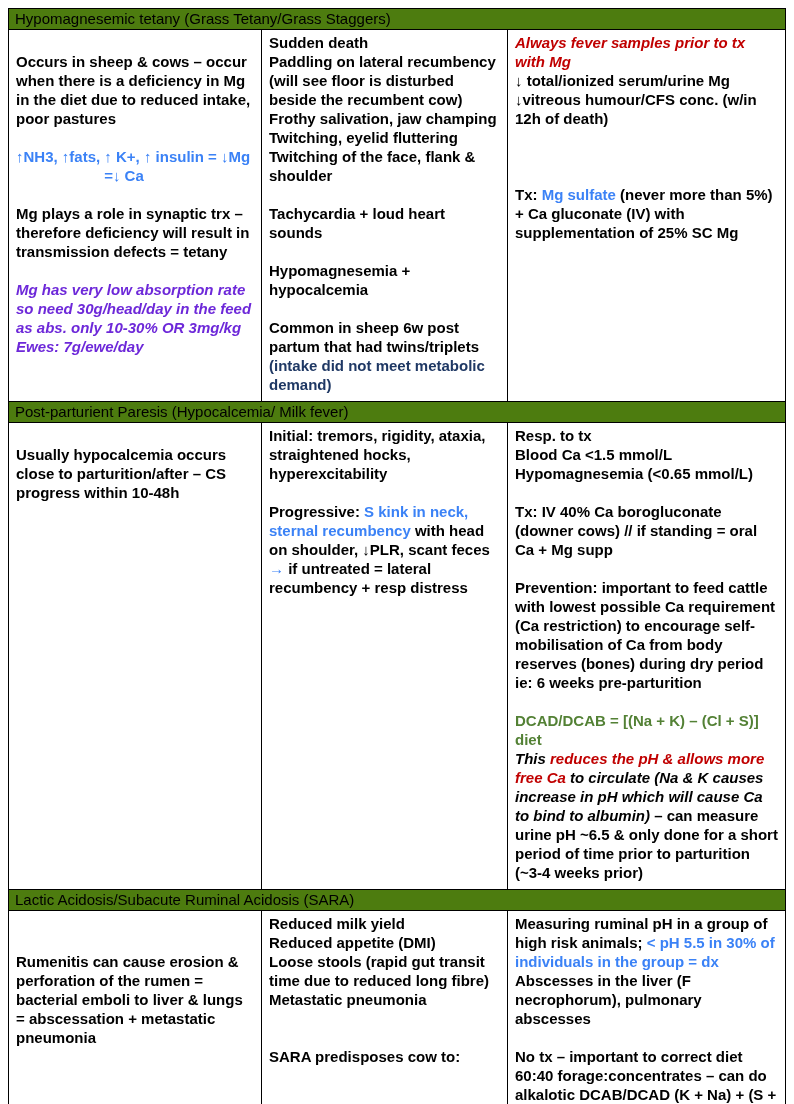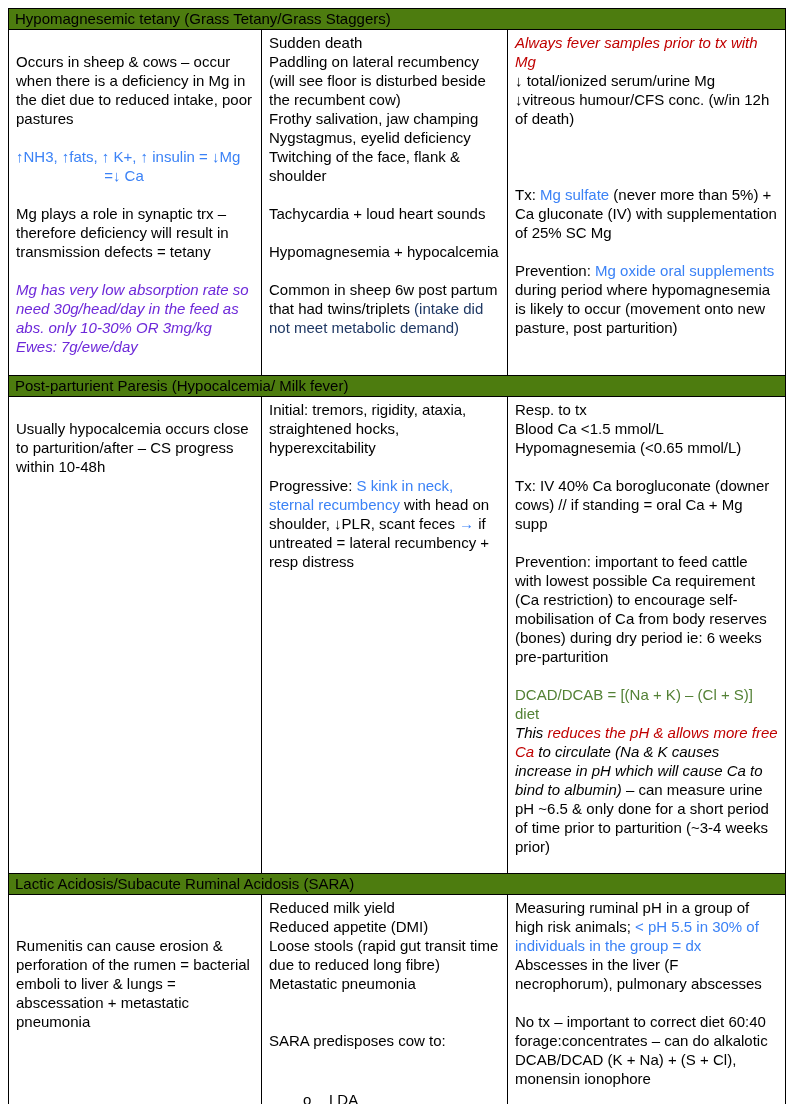--- a/index.html
+++ b/index.html
@@ -11,21 +11,21 @@
   }
   .doc { border: 1px solid #000; width: 778px; box-sizing: border-box; }
   .section { border-bottom: 1px solid #000; }
   .section:last-child { border-bottom: none; }
   .sec-header {
     background: #4d7c0f; border-bottom: 1px solid #000;
     padding: 0 6px; height: 20px; line-height: 20px;
     overflow: hidden; white-space: nowrap;
   }
   .sec-body { display: grid; grid-template-columns: 253px 246px 277px; }
-  .cell { border-right: 1px solid #000; padding: 3px 7px 17px 7px; box-sizing: border-box; overflow: hidden; }
+  .cell { border-right: 1px solid #000; padding: 3px 7px 7px 7px; box-sizing: border-box; overflow: hidden; font-weight: bold; }
   .cell:last-child { border-right: none; }
   .s1 .cell { min-height: 345px; }
   .s2 .cell { min-height: 378px; }
   .s3 .cell { min-height: 284px; }
   .para { margin: 0; min-height: 19px; }
   .para.ar { text-align: center; padding-right: 22px; }
   .para.li { padding-left: 34px; margin-top: 40px; }
   .mk { display: inline-block; width: 26px; }
   .red { color: #3b82f6; }
   .ri  { color: #C00000; font-style: italic; }
@@ -52,39 +52,38 @@
           <div class="para">&nbsp;</div>
           <div class="para"><span>Mg plays a role in synaptic trx – therefore deficiency will result in transmission defects = tetany</span></div>
           <div class="para">&nbsp;</div>
           <div class="para"><span class="oi">Mg has very low absorption rate so need 30g/head/day in the feed as abs. only 10-30% OR 3mg/kg</span></div>
           <div class="para"><span class="oi">Ewes: 7g/ewe/day</span></div>
         </div>
       <div class="cell">
           <div class="para"><span>Sudden death</span></div>
           <div class="para"><span>Paddling on lateral recumbency (will see floor is disturbed beside the recumbent cow)</span></div>
           <div class="para"><span>Frothy salivation, jaw champing</span></div>
-          <div class="para"><span>Nygstagmus, eyelid deficiency</span></div>
+          <div class="para"><span>Twitching, eyelid fluttering</span></div>
           <div class="para"><span>Twitching of the face, flank &amp; shoulder</span></div>
           <div class="para">&nbsp;</div>
           <div class="para"><span>Tachycardia + loud heart sounds</span></div>
           <div class="para">&nbsp;</div>
           <div class="para"><span>Hypomagnesemia + hypocalcemia</span></div>
           <div class="para">&nbsp;</div>
           <div class="para"><span>Common in sheep 6w post partum that had twins/triplets </span><span class="blue">(intake did not meet metabolic demand)</span></div>
         </div>
       <div class="cell">
           <div class="para"><span class="ri">Always fever samples prior to tx with Mg</span></div>
           <div class="para"><span>↓ total/ionized serum/urine Mg</span></div>
           <div class="para"><span>↓vitreous humour/CFS conc. (w/in 12h of death)</span></div>
           <div class="para">&nbsp;</div>
           <div class="para">&nbsp;</div>
           <div class="para">&nbsp;</div>
           <div class="para"><span>Tx: </span><span class="red">Mg sulfate</span><span> (never more than 5%) + Ca gluconate (IV) with supplementation of 25% SC Mg</span></div>
           <div class="para">&nbsp;</div>
-          <div class="para"><span>Prevention: </span><span class="red">Mg oxide oral supplements</span><span> during period where hypomagnesemia is likely to occur (movement onto new pasture, post parturition)</span></div>
         </div>
     </div>
   </div>
 
   <div class="section s2">
     <div class="sec-header">Post-parturient Paresis (Hypocalcemia/ Milk fever)</div>
     <div class="sec-body">
       <div class="cell">
           <div class="para">&nbsp;</div>
           <div class="para"><span>Usually hypocalcemia occurs close to parturition/after – CS progress within 10-48h</span></div>

